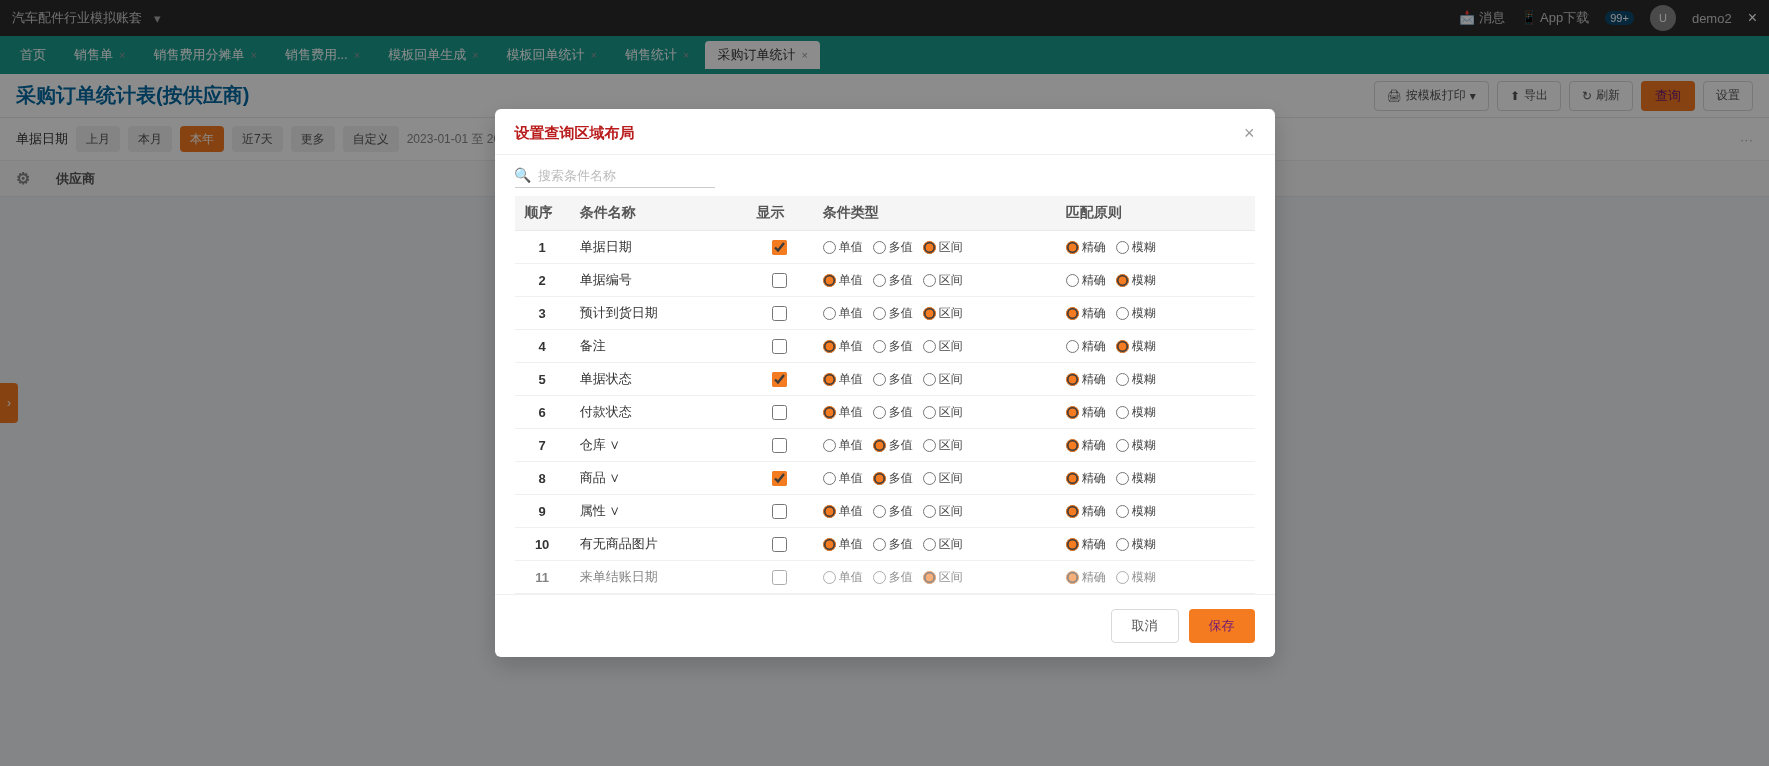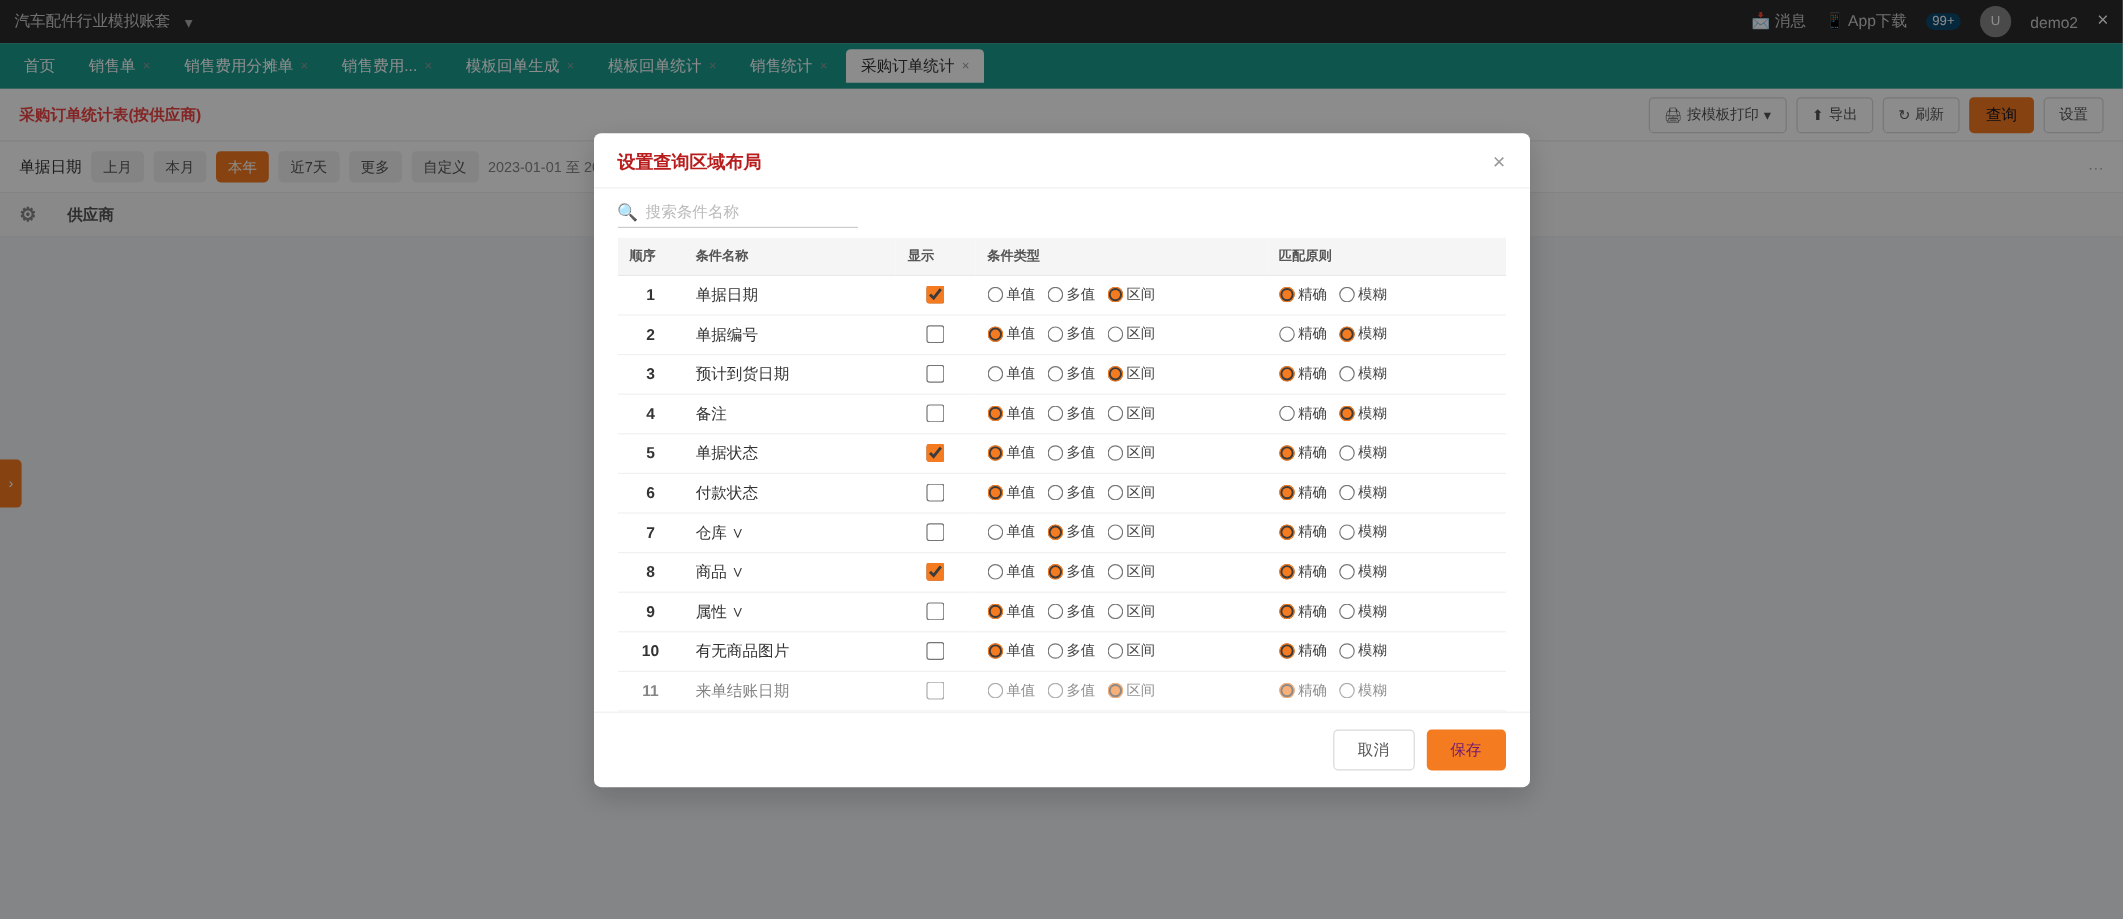--- a/index.html
+++ b/index.html
@@ -48,40 +48,40 @@
     
     .page-header {
       height: 44px;
       background: #fff;
       display: flex;
       align-items: center;
       justify-content: space-between;
       padding: 0 16px;
       border-bottom: 1px solid #e8e8e8;
     }
-    .page-title { font-size: 13px; font-weight: bold; color: #ef4444; }
+    .page-title { font-size: 20px; font-weight: bold; color: #0369a1; }
     .header-actions { display: flex; align-items: center; gap: 8px; }
     .btn-outline {
       height: 30px;
       padding: 0 12px;
       border: 1px solid #d9d9d9;
       border-radius: 4px;
       background: #fff;
       cursor: pointer;
       font-size: 12px;
       color: #555;
       display: flex; align-items: center; gap: 4px;
     }
     .btn-orange {
       height: 30px;
       padding: 0 14px;
       border: none;
       border-radius: 4px;
       background: #f47b20;
-      color: #0f172a;
+      color: #701a75;
       cursor: pointer;
       font-size: 13px;
     }
 
     
     .filter-bar {
       background: #fff;
       padding: 8px 16px;
       display: flex;
       align-items: center;
@@ -184,21 +184,21 @@
     .modal-table {
       width: 100%;
       border-collapse: collapse;
     }
     .modal-table thead tr {
       background: #f5f5f5;
     }
     .modal-table th {
       padding: 8px 10px;
       text-align: left;
-      font-size: 11px;
+      font-size: 14px;
       color: #555;
       font-weight: bold;
       border-bottom: 1px solid #e8e8e8;
     }
     .modal-table td {
       padding: 7px 10px;
       font-size: 13px;
       color: #333;
       border-bottom: 1px solid #f0f0f0;
       vertical-align: middle;

